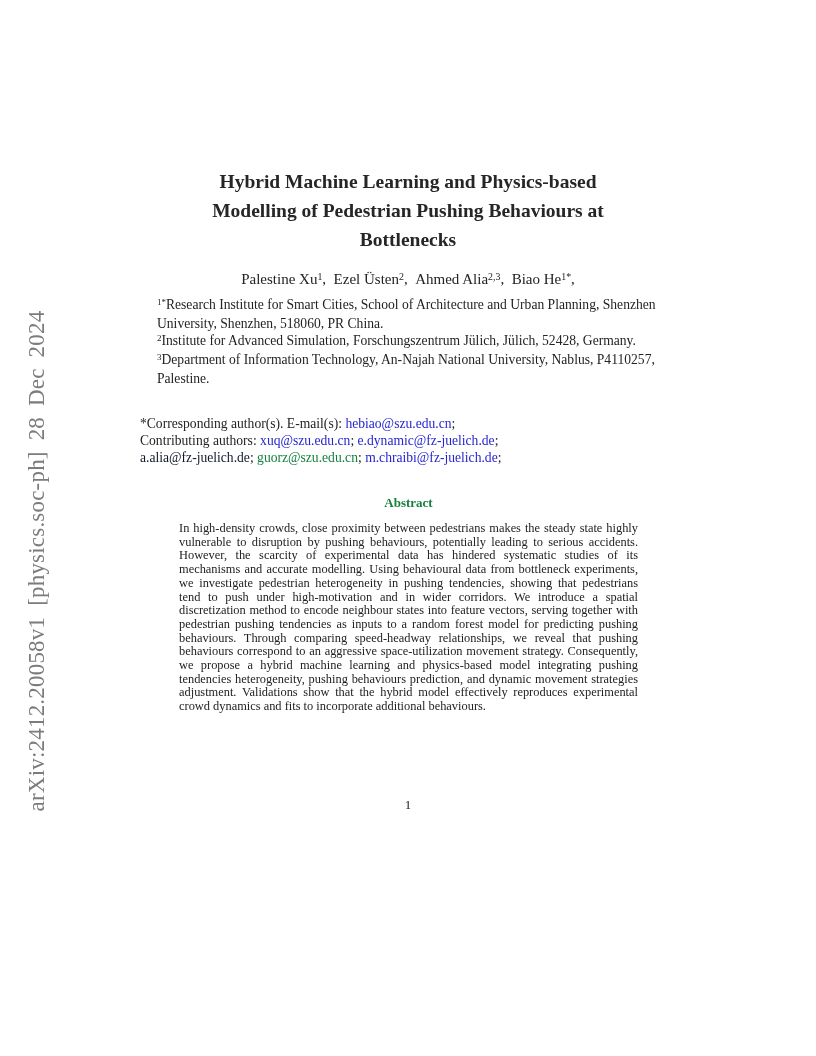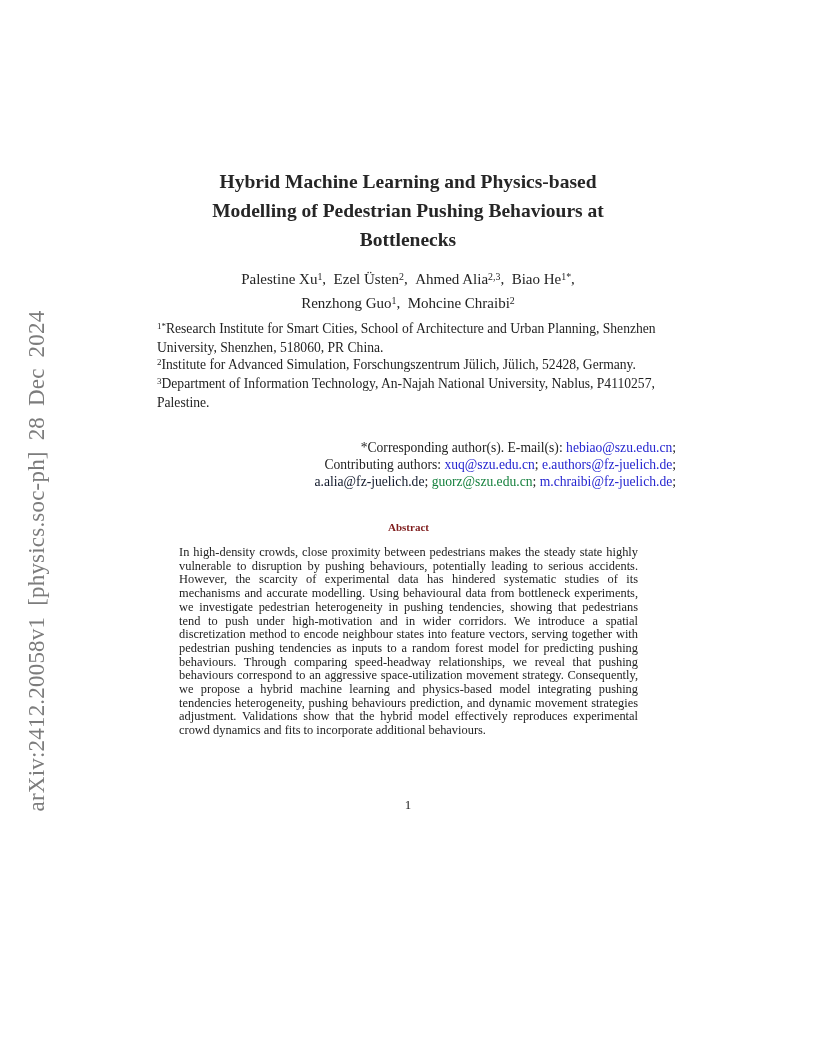--- a/index.html
+++ b/index.html
@@ -65,35 +65,35 @@
     font-size: 13.6px;
     line-height: 17px;
     text-align: left;
     color: #232323;
   }
 
   .contact {
     margin-top: 28px;
     font-size: 13.6px;
     line-height: 17px;
-    text-align: right;
+    text-align: left;
     color: #232323;
   }
   .contact a.email-link { text-decoration: none; }
 
   .abstract {
     margin: 29px 27px 0 28px;
   }
   .abstract-heading {
     text-align: center;
     font-weight: 700;
-    font-size: 11px;
+    font-size: 13px;
     line-height: 16px;
     margin-bottom: 4px;
-    color: #7f1d1d;
+    color: #15803d;
   }
   .abstract-body {
     margin: 11px;
     font-size: 12.4px;
     line-height: 13.7px;
     text-align: justify;
     color: #222222;
   }
 
   .page-number {
@@ -116,32 +116,31 @@
   <main class="content">
 
     <h1 class="title">
         <div>Hybrid Machine Learning and Physics-based</div>
         <div>Modelling of Pedestrian Pushing Behaviours at</div>
         <div>Bottlenecks</div>
       </h1>
 
     <div class="authors">
         <div><span>Palestine Xu</span><span class="sup">1</span><span>, </span><span>Ezel Üsten</span><span class="sup">2</span><span>, </span><span>Ahmed Alia</span><span class="sup">2,3</span><span>, </span><span>Biao He</span><span class="sup">1*</span><span>,</span></div>
-        <div><span>Renzhong Guo</span><span class="sup">1</span><span>, </span><span>Mohcine Chraibi</span><span class="sup">2</span></div>
       </div>
 
     <div class="affiliations">
         <div><span class="sup">1*</span><span>Research Institute for Smart Cities, School of Architecture and Urban Planning, Shenzhen University, Shenzhen, 518060, PR China.</span></div>
         <div><span class="sup">2</span><span>Institute for Advanced Simulation, Forschungszentrum Jülich, Jülich, 52428, Germany.</span></div>
         <div><span class="sup">3</span><span>Department of Information Technology, An-Najah National University, Nablus, P4110257, Palestine.</span></div>
       </div>
 
     <div class="contact">
         <div><span>*Corresponding author(s). E-mail(s): </span><a class="email-link" href="#" style="color: rgb(37, 37, 208);">hebiao@szu.edu.cn</a><span>;</span></div>
-        <div><span>Contributing authors: </span><a class="email-link" href="#" style="color: rgb(37, 37, 208);">xuq@szu.edu.cn</a><span>; </span><a class="email-link" href="#" style="color: rgb(37, 37, 208);">e.authors@fz-juelich.de</a><span>;</span></div>
+        <div><span>Contributing authors: </span><a class="email-link" href="#" style="color: rgb(37, 37, 208);">xuq@szu.edu.cn</a><span>; </span><a class="email-link" href="#" style="color: rgb(37, 37, 208);">e.dynamic@fz-juelich.de</a><span>;</span></div>
         <div><a class="email-link" href="#" style="color: #0f172a;">a.alia@fz-juelich.de</a><span>; </span><a class="email-link" href="#" style="color: #15803d;">guorz@szu.edu.cn</a><span>; </span><a class="email-link" href="#" style="color: rgb(37, 37, 208);">m.chraibi@fz-juelich.de</a><span>;</span></div>
       </div>
 
     <section class="abstract">
       <div class="abstract-heading">Abstract</div>
       <p class="abstract-body">In high-density crowds, close proximity between pedestrians makes the steady state highly vulnerable to disruption by pushing behaviours, potentially leading to serious accidents. However, the scarcity of experimental data has hindered systematic studies of its mechanisms and accurate modelling. Using behavioural data from bottleneck experiments, we investigate pedestrian heterogeneity in pushing tendencies, showing that pedestrians tend to push under high-motivation and in wider corridors. We introduce a spatial discretization method to encode neighbour states into feature vectors, serving together with pedestrian pushing tendencies as inputs to a random forest model for predicting pushing behaviours. Through comparing speed-headway relationships, we reveal that pushing behaviours correspond to an aggressive space-utilization movement strategy. Consequently, we propose a hybrid machine learning and physics-based model integrating pushing tendencies heterogeneity, pushing behaviours prediction, and dynamic movement strategies adjustment. Validations show that the hybrid model effectively reproduces experimental crowd dynamics and fits to incorporate additional behaviours.</p>
     </section>
 
   </main>
 

